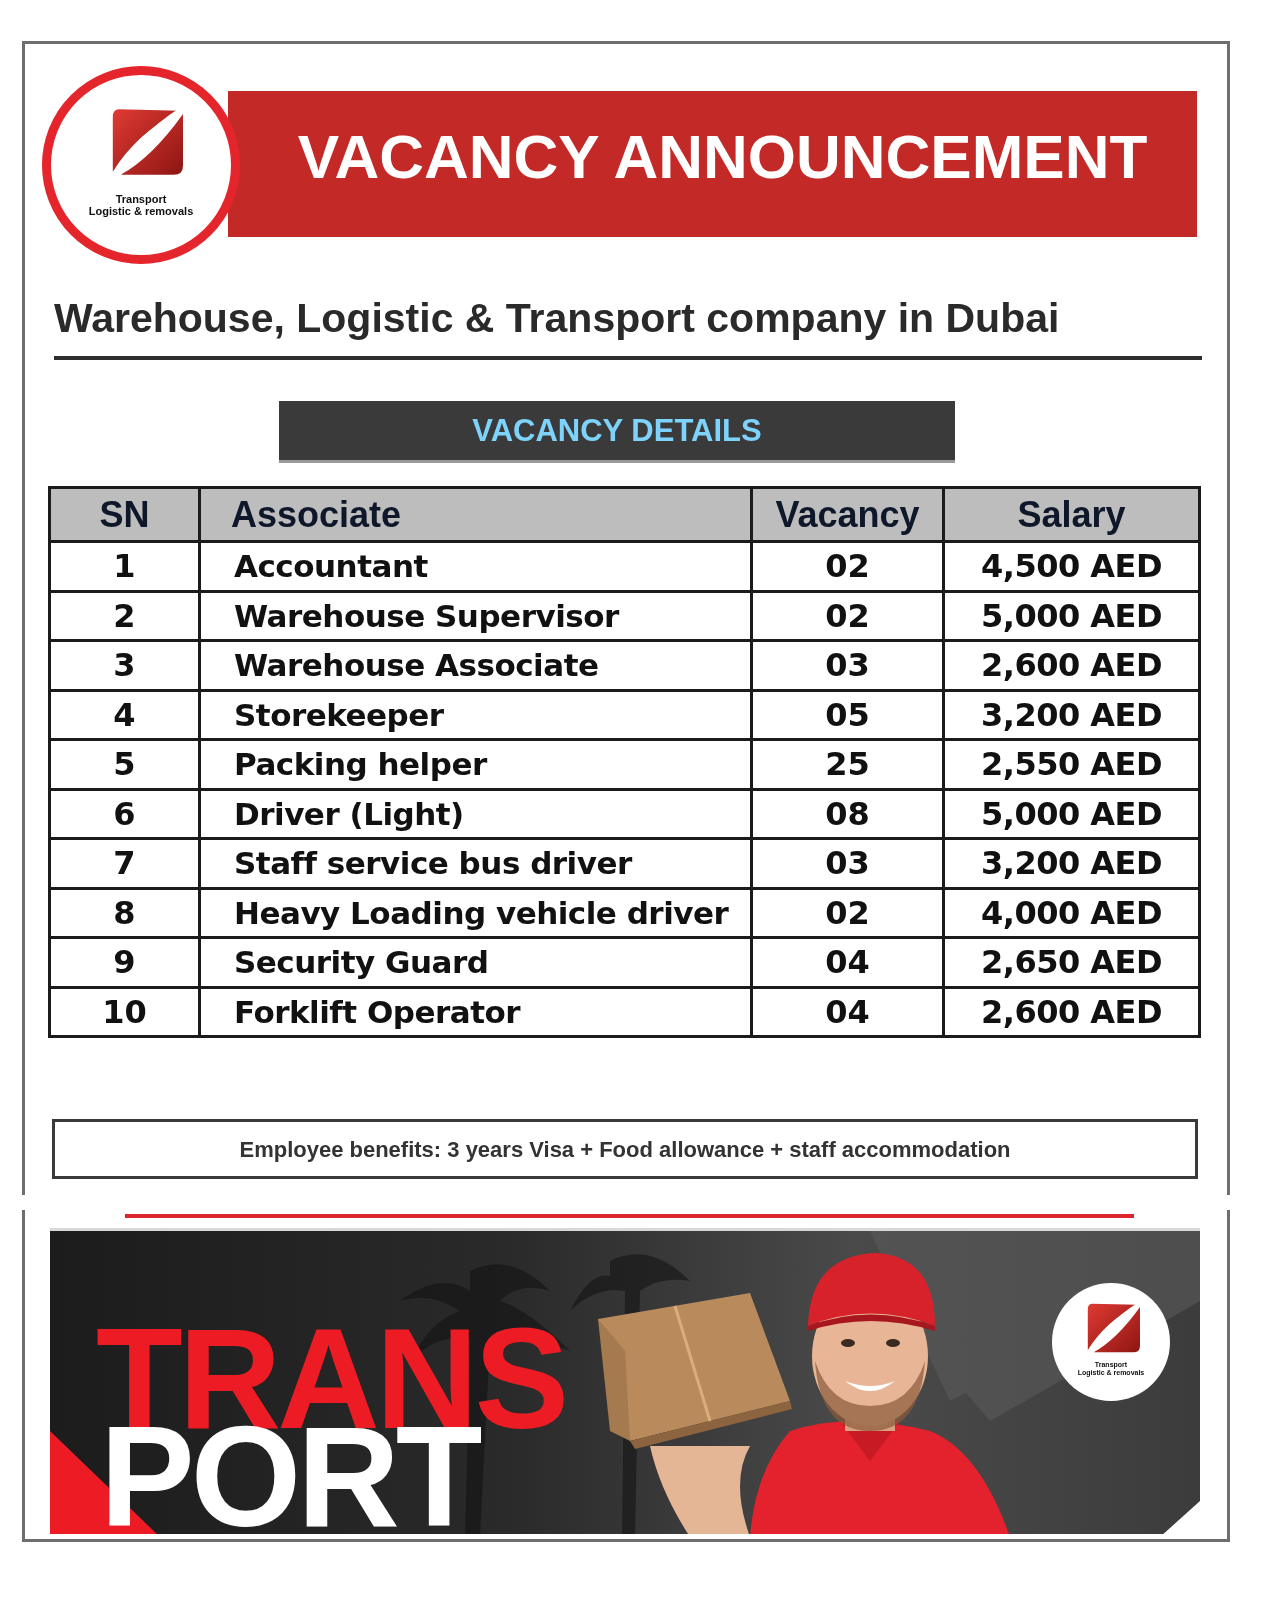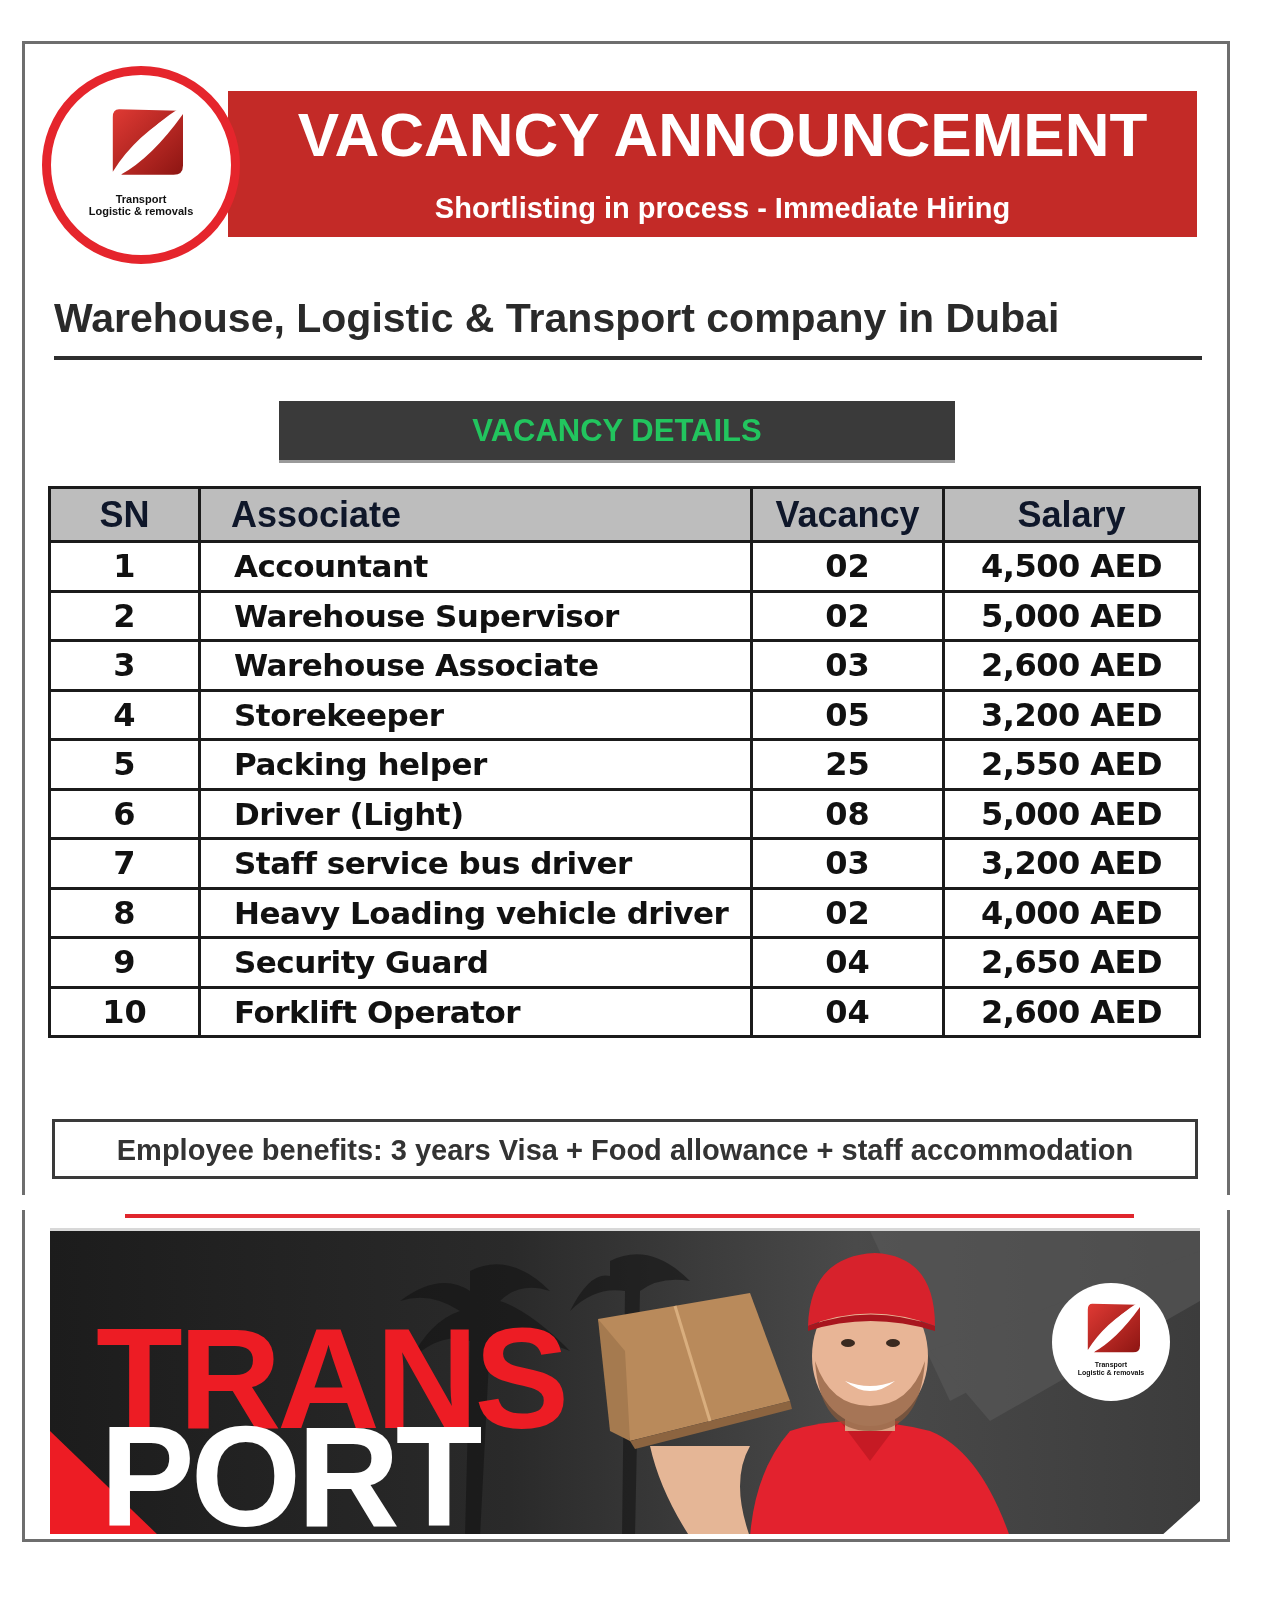--- a/index.html
+++ b/index.html
@@ -14,50 +14,50 @@
 
   
   .logo-circle { position: absolute; left: 42px; top: 66px; width: 198px; height: 198px;
     border-radius: 50%; border: 9px solid #e5252c; background: #fff; z-index: 3; }
   .logo-mark { position: absolute; left: 54px; top: 28px; width: 78px; height: 78px; }
   .logo-text { position: absolute; left: 0; right: 0; top: 118px; text-align: center;
     font-size: 11px; font-weight: bold; line-height: 12px; color: #111; }
 
   .banner { position: absolute; left: 228px; top: 91px; width: 969px; height: 146px;
     background: #c32a27; z-index: 2; }
-  .banner-title { position: absolute; left: 50px; right: 30px; top: 8px; text-align: center;
+  .banner-title { position: absolute; left: 50px; right: 30px; top: 30px; text-align: center;
     color: #fff; font-size: 62px; font-weight: bold; letter-spacing: 0px; line-height: 72px; }
   .banner-sub { position: absolute; left: 50px; right: 30px; top: 100px; text-align: center;
     color: #fff; font-size: 29px; font-weight: bold; line-height: 34px; }
 
   
   .company { position: absolute; left: 54px; top: 291px; width: 1148px; text-align: left;
     font-size: 41px; font-weight: bold; color: #2a2a2a; line-height: 54px; white-space: nowrap; }
   .company-rule { position: absolute; left: 54px; top: 356px; width: 1148px; height: 4px; background: #2e2e2e; }
 
   .details-bar { position: absolute; left: 279px; top: 401px; width: 676px; height: 62px;
-    background: #3a3a3a; border-bottom: 3px solid #9a9a9a; color: #22c55e; text-align: center;
+    background: #3a3a3a; border-bottom: 3px solid #9a9a9a; color: #7dd3fc; text-align: center;
     font-size: 31px; font-weight: bold; line-height: 60px; }
 
   
   .vtable { position: absolute; left: 48px; top: 486px; width: 1153px; border-collapse: collapse;
     border: 3px solid #1b1b1b; }
   .vtable th, .vtable td { border: 3px solid #1b1b1b; }
   .vtable th { background: #bdbdbd; height: 54px; font-size: 36px; font-weight: bold; color: #0f172a; }
   .vtable td { height: 49.5px; font-size: 32px; font-weight: bold; color: #111; font-family: "DejaVu Sans", sans-serif; }
   .vtable th.sn, .vtable td.sn { width: 150px; text-align: center; }
   .vtable th.pos { text-align: left; padding-left: 30px; }
   .vtable td.pos { text-align: left; padding-left: 33px; font-size: 31px; letter-spacing: -0.5px; }
   .vtable th.vac, .vtable td.vac { width: 192px; text-align: center; }
   .vtable th.sal, .vtable td.sal { width: 256px; text-align: center; }
   .vtable td.sal { letter-spacing: -0.5px; }
 
   
   .benefits { position: absolute; left: 52px; top: 1119px; width: 1146px; height: 60px;
-    border: 3px solid #3a3a3a; text-align: center; font-size: 29px; font-weight: bold;
+    border: 3px solid #3a3a3a; text-align: center; font-size: 22px; font-weight: bold;
     color: #333; line-height: 56px; white-space: nowrap; }
 
   
   .red-rule { position: absolute; left: 125px; top: 1214px; width: 1009px; height: 4px; background: #e0262d; }
 
   
   .hero { position: absolute; left: 50px; top: 1228px; width: 1150px; height: 306px; overflow: hidden;
     background: linear-gradient(90deg, #1c1c1c 0%, #2a2a2a 40%, #4a4a4a 70%, #3c3c3c 100%);
     border-top: 3px solid #d8d8d8; }
   .hero-svg { position: absolute; left: 0; top: 0; width: 1150px; height: 306px; }
@@ -91,21 +91,20 @@
     <path d="M16 96 Q40 45 98 8" stroke="#fff" stroke-width="5" fill="none"></path>
   </svg>
   <div class="logo-text">
     <div>Transport</div>
     <div>Logistic &amp; removals</div>
   </div>
 </div>
 
 <div class="banner">
   <div class="banner-title">VACANCY ANNOUNCEMENT</div>
-  <div class="banner-sub">Shortlisting in process - Immediate Hiring</div>
 </div>
 
 <div class="company">Warehouse, Logistic &amp; Transport company in Dubai</div>
 <div class="company-rule"></div>
 
 <div class="details-bar">VACANCY DETAILS</div>
 
 <table class="vtable">
   <thead>
     <tr>

